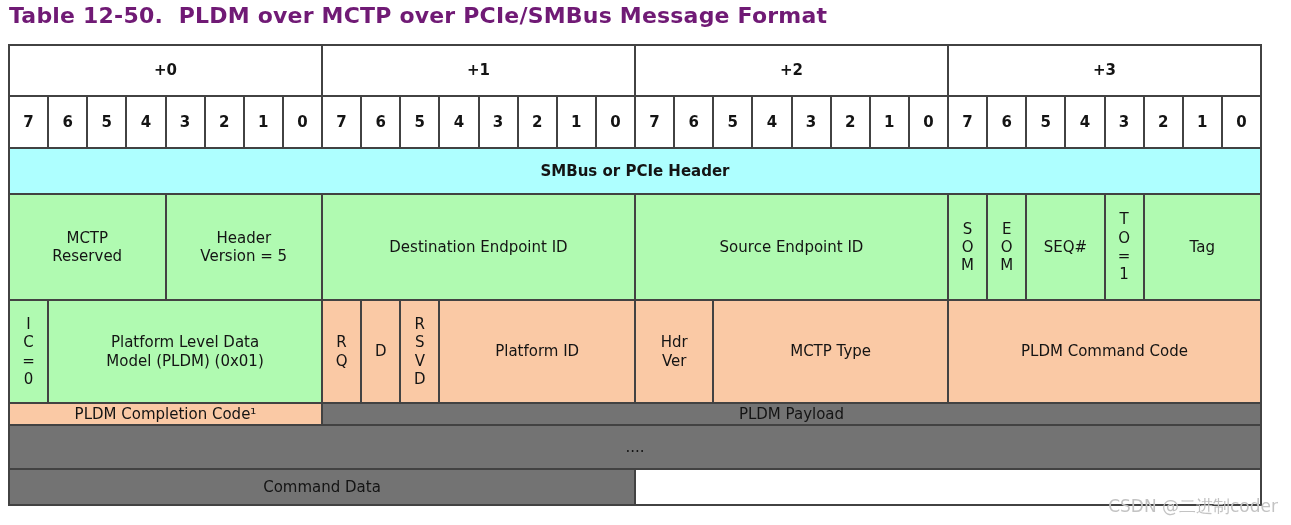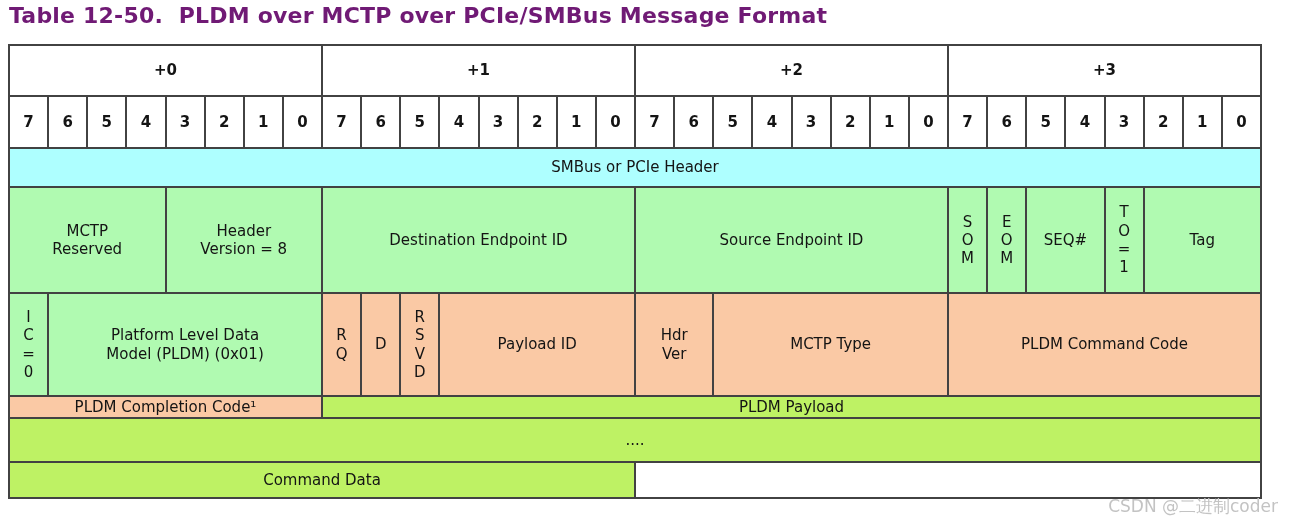--- a/index.html
+++ b/index.html
@@ -19,41 +19,41 @@
   table.fmt td {
     border:2px solid #424242;
     text-align:center; vertical-align:middle;
     font-size:15px; color:#141414;
     white-space:pre-line; line-height:1.22;
     padding:0; overflow:hidden;
   }
 
   tr.r-bytes  { height:51px; }
   tr.r-bits   { height:52px; }
-  tr.r-smbus  { height:39px; }
+  tr.r-smbus  { height:46px;font-weight:bold; }
   tr.r-mctp1  { height:106px; }
   tr.r-mctp2  { height:103px; }
   tr.r-pay    { height:22px; }
   tr.r-dots   { height:44px; }
   tr.r-cmd    { height:36px; }
 
   td.byte {
     text-align:left; padding-left:8px;
     font-weight:bold; font-size:17px; color:#1272d2;
     white-space:nowrap; background:#ffffff;
   }
   td.bit {
     font-weight:bold; font-size:17px; color:#1272d2;
     background:#ffffff;
   }
 
   td.cyan   { background:#aeffff; }
   td.green  { background:#b0fab1; }
   td.orange { background:#fac9a5; }
-  td.purple { background:#bef264; }
+  td.purple { background:#737373; }
 
   td.stack  { line-height:1.1; }
 
   td.ghost  { border:none; background:#ffffff; }
 
   .watermark {
     position:absolute; right:13px; bottom:7px;
     font-size:17px; color:#c3c3c3;margin-left:36px;
   }
 </style>
@@ -113,21 +113,21 @@
     </tr>
 
     <tr class="r-smbus">
       <td colspan="32" class="cyan">SMBus or PCIe Header</td>
     </tr>
 
     <tr class="r-mctp1">
       <td colspan="4" class="green">MCTP
 Reserved</td>
       <td colspan="4" class="green">Header
-Version = 8</td>
+Version = 5</td>
       <td colspan="8" class="green">Destination Endpoint ID</td>
       <td colspan="8" class="green">Source Endpoint ID</td>
       <td colspan="1" class="green stack">S
 O
 M</td>
       <td colspan="1" class="green stack">E
 O
 M</td>
       <td colspan="2" class="green">SEQ#</td>
       <td colspan="1" class="green stack">T
@@ -144,21 +144,21 @@
 0</td>
       <td colspan="7" class="green">Platform Level Data
 Model (PLDM) (0x01)</td>
       <td colspan="1" class="orange stack">R
 Q</td>
       <td colspan="1" class="orange">D</td>
       <td colspan="1" class="orange stack">R
 S
 V
 D</td>
-      <td colspan="5" class="orange">Payload ID</td>
+      <td colspan="5" class="orange">Platform ID</td>
       <td colspan="2" class="orange">Hdr
 Ver</td>
       <td colspan="6" class="orange">MCTP Type</td>
       <td colspan="8" class="orange">PLDM Command Code</td>
     </tr>
 
     <tr class="r-pay">
       <td colspan="8" class="orange">PLDM Completion Code¹</td>
       <td colspan="24" class="purple">PLDM Payload</td>
     </tr>

